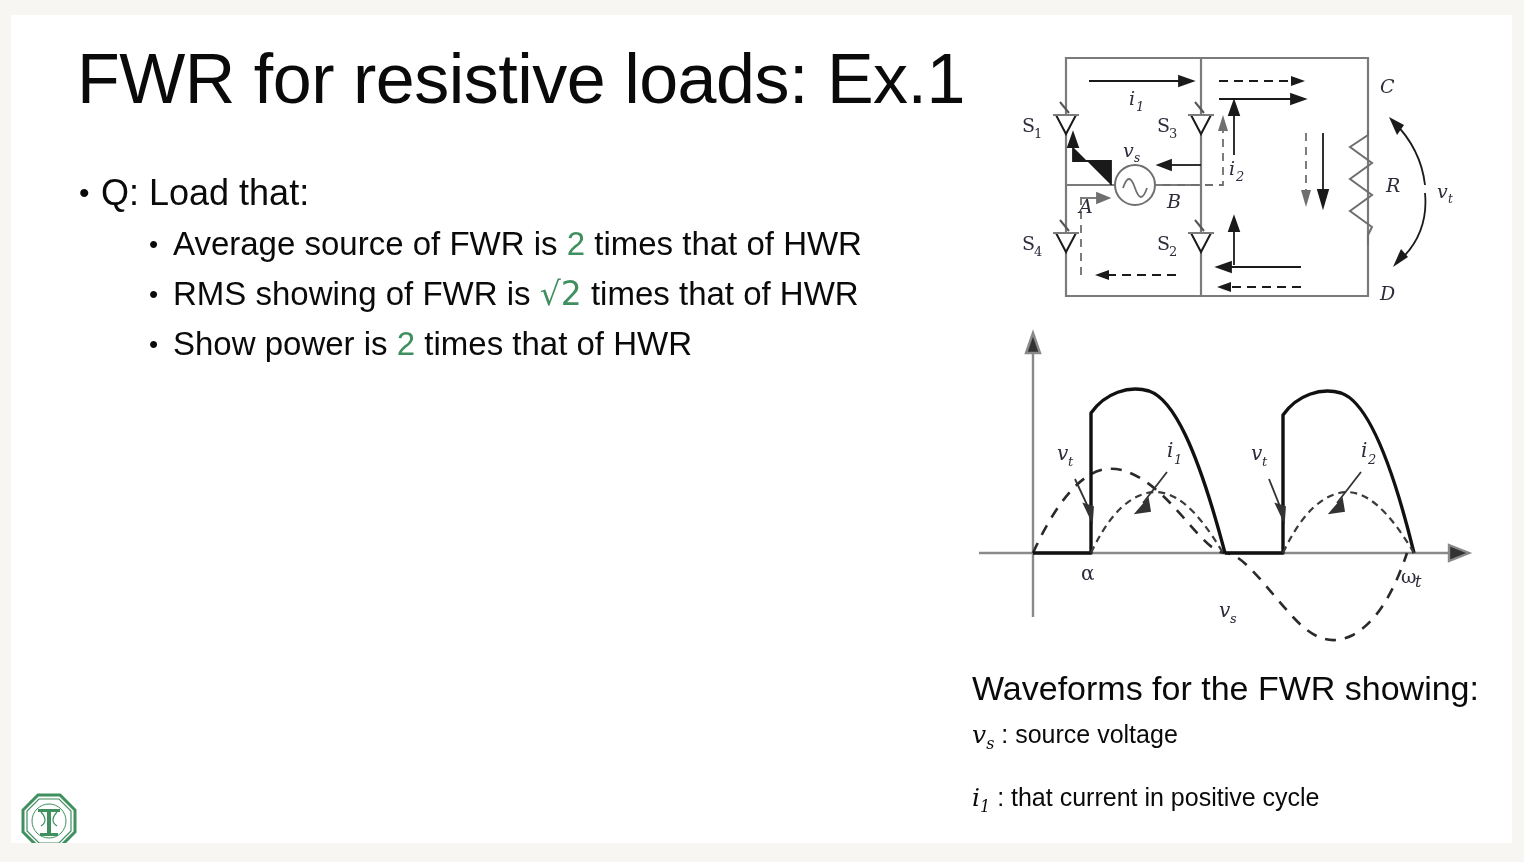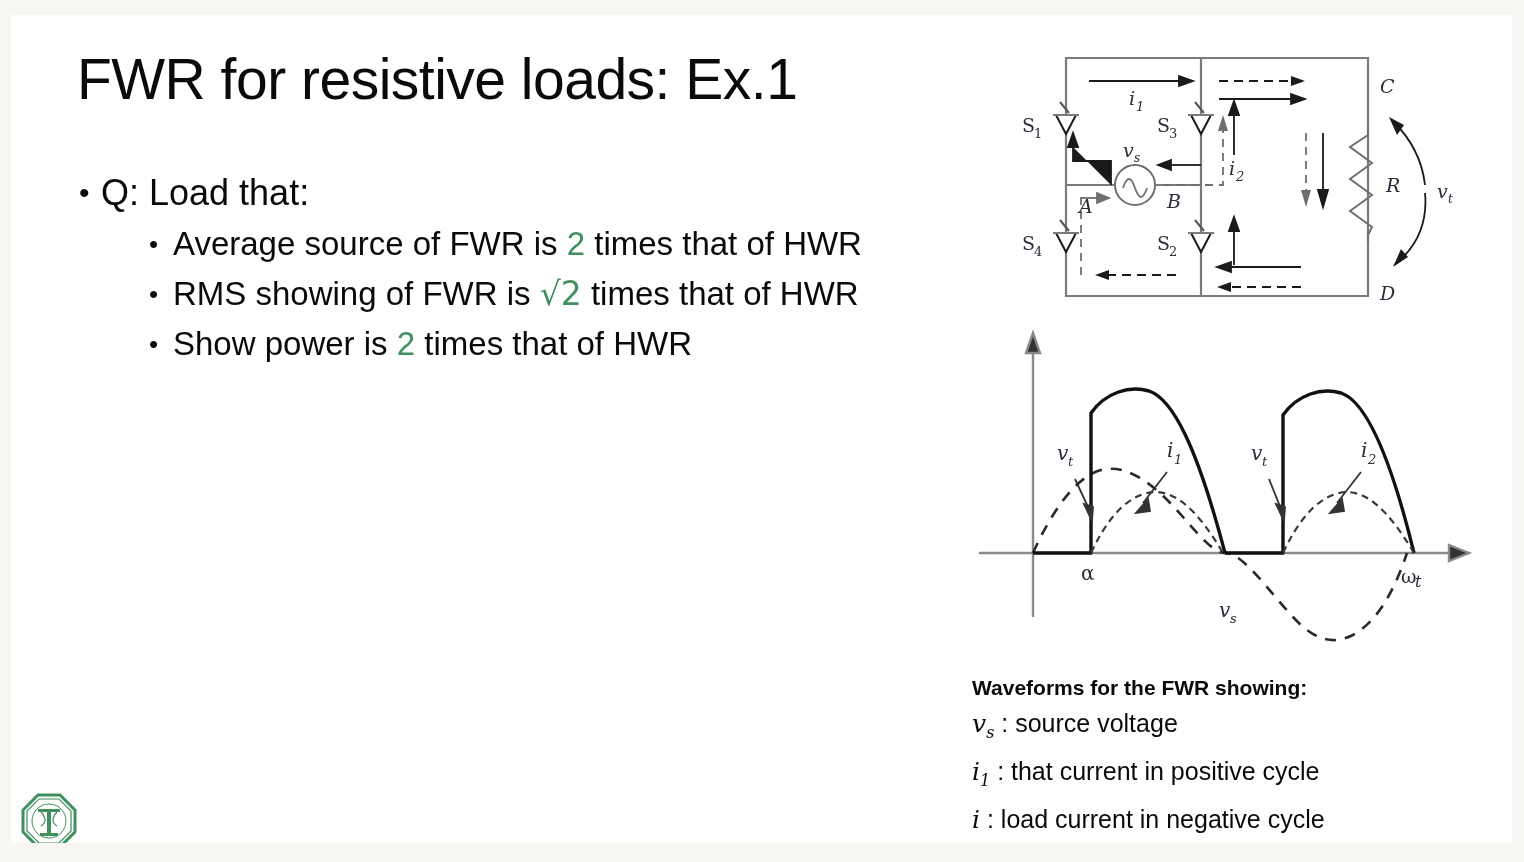--- a/index.html
+++ b/index.html
@@ -28,21 +28,21 @@
     height: 828px;
     background: #ffffff;
     overflow: hidden;
   }
 
   
   #slide-title {
     position: absolute;
     left: 66px;
     top: 31px;
-    font-size: 57px;
+    font-size: 70px;
     line-height: 66px;
     font-weight: 400;
     color: #0a0a0a;
     letter-spacing: -0.5px;
     white-space: nowrap;
   }
 
   
   #body-list {
     position: absolute;
@@ -103,29 +103,30 @@
 
   
   #figure-caption {
     position: absolute;
     left: 961px;
     top: 657px;
     width: 520px;
     color: #0a0a0a;
   }
   #caption-title {
-    font-size: 21px;
+    font-size: 34px;
     line-height: 32px;
-    font-weight: bold;
+    font-weight: normal;
     white-space: nowrap;
   }
   .cap-line {
     font-size: 25px;
-    line-height: 39px;
+    line-height: 47px;
     white-space: nowrap;
+    margin-top: 7px;
   }
   .cap-sym {
     font-family: "DejaVu Serif", serif;
     font-style: italic;
     font-size: 25px;
   }
   .cap-sub {
     font-size: 16px;
     vertical-align: sub;
     font-style: italic;

